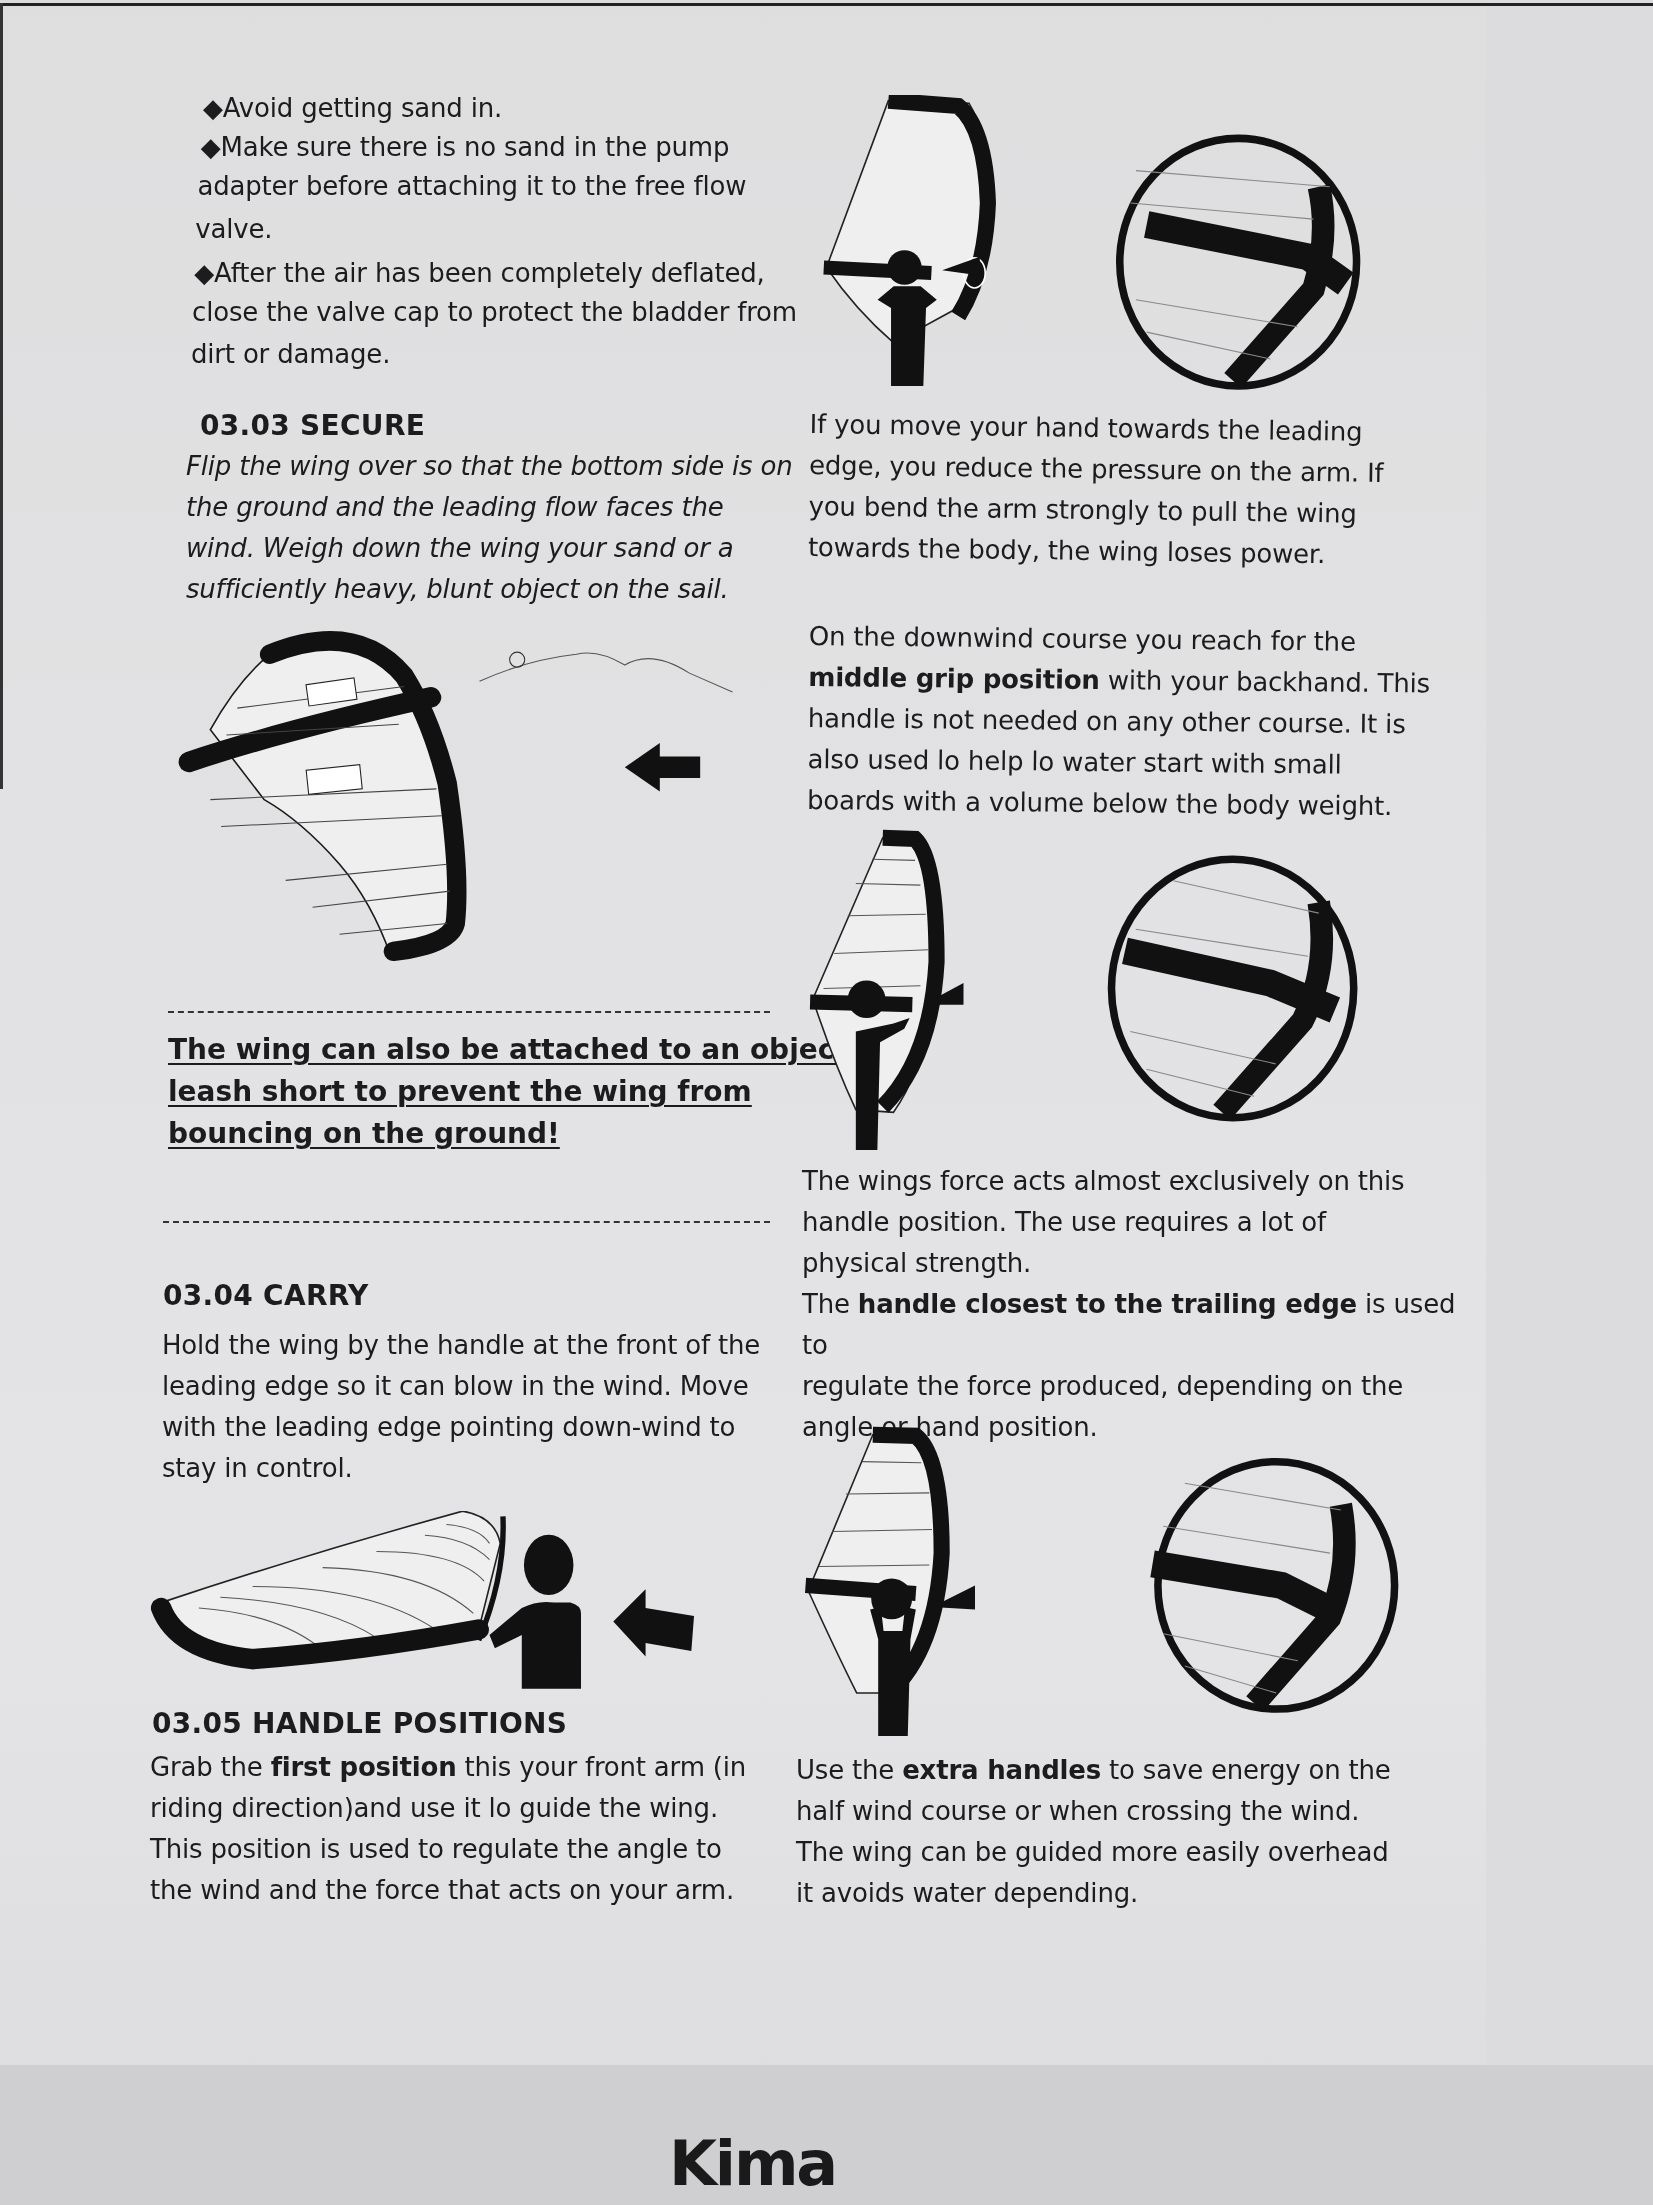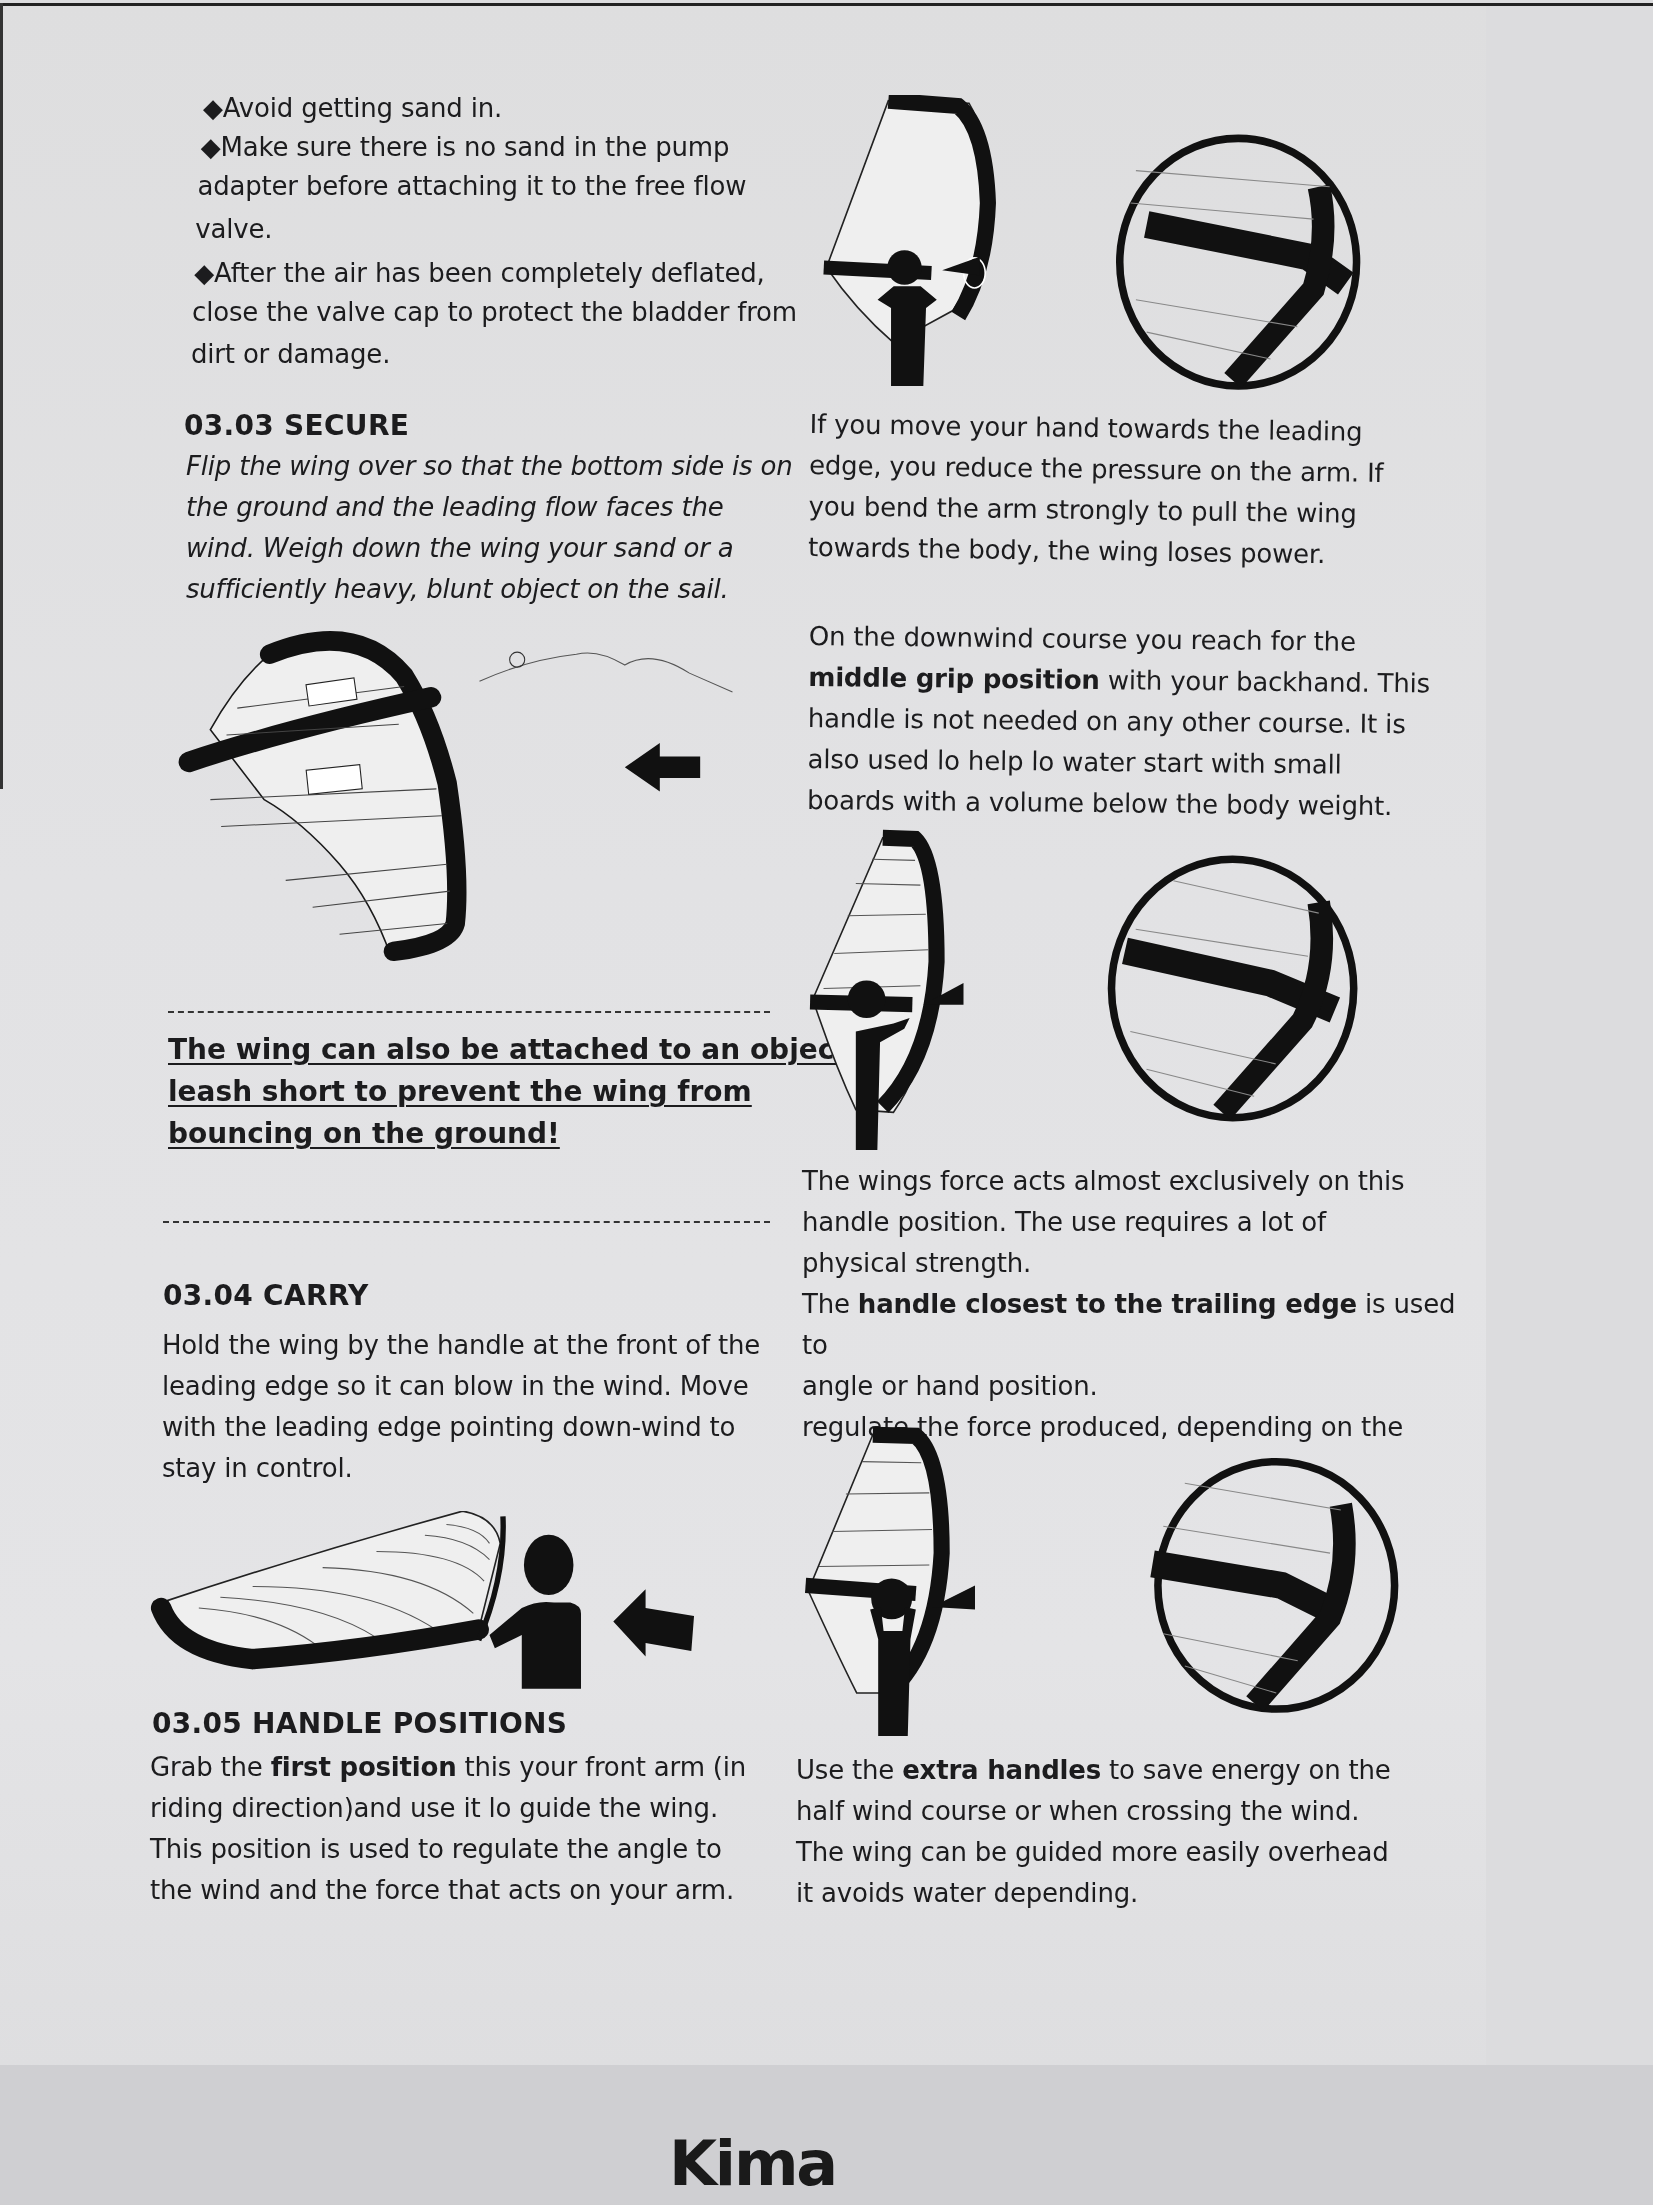--- a/index.html
+++ b/index.html
@@ -45,21 +45,21 @@
   <div class="txt" style="left:191px; top:86px; line-height:39px;">
     <p style="margin-left:12px">◆Avoid getting sand in.</p>
     <p style="margin-left:9.7px">◆Make sure there is no sand in the pump</p>
     <p style="margin-left:6.5px">adapter before attaching it to the free flow</p>
     <p style="margin-left:4.3px; margin-top:4.3px">valve.</p>
     <p style="margin-left:3.2px; margin-top:4.3px">◆After the air has been completely deflated,</p>
     <p style="margin-left:1.1px">close the valve cap to protect the bladder from</p>
     <p style="margin-left:0px; margin-top:3.2px">dirt or damage.</p>
   </div>
 
-  <div class="heading" style="left:184px; top:406px;">03.03 SECURE</div>
+  <div class="heading" style="left:200px; top:406px;">03.03 SECURE</div>
   <div class="txt" style="left:186px; top:443px;font-style:italic;">
     <p>Flip the wing over so that the bottom side is on</p>
     <p>the ground and the leading flow faces the</p>
     <p>wind. Weigh down the wing your sand or a</p>
     <p>sufficiently heavy, blunt object on the sail.</p>
   </div>
 
   <svg class="ill" style="left:178px; top:619px;" width="603" height="366" viewBox="0 0 1120 680">
     <path d="M170 60 Q330 -5 420 100 Q470 180 495 300 Q520 480 520 560 Q510 600 420 610 L395 620 Q360 520 300 450 Q230 370 160 330 L60 200 Q110 110 170 60 Z" fill="#efefef" stroke="#1a1a1a" stroke-width="3"></path>
     <path d="M170 60 Q330 -5 420 100 Q470 180 500 300 Q525 470 515 560 Q505 600 400 612" fill="none" stroke="#111" stroke-width="36" stroke-linecap="round"></path>
@@ -179,22 +179,22 @@
         <path d="M610 380 L880 440"></path>
         <path d="M640 450 L840 500"></path>
       </g>
   </svg>
 
   <div class="txt" style="left:802px; top:1158px;">
     <p>The wings force acts almost exclusively on this</p>
     <p>handle position. The use requires a lot of</p>
     <p>physical strength.</p>
     <p><span>The </span><span class="bold">handle closest to the trailing edge</span><span> is used to</span></p>
+    <p>regulate the force produced, depending on the</p>
     <p>angle or hand position.</p>
-    <p>regulate the force produced, depending on the</p>
   </div>
 
   <svg class="ill" style="left:797px; top:1421px;" width="625" height="312" viewBox="0 0 1160 580">
     <path d="M140 20 L230 20 Q270 60 270 240 Q260 420 180 500 L110 500 Q70 420 20 310 Z" fill="#efefef" stroke="#222" stroke-width="3"></path>
     <path d="M140 20 L220 22 Q268 60 268 240 Q258 420 170 500" fill="none" stroke="#111" stroke-width="30"></path>
     <g stroke="#555" stroke-width="2">
         <path d="M120 70 L230 72"></path>
         <path d="M90 130 L245 128"></path>
         <path d="M65 200 L250 196"></path>
         <path d="M40 265 L245 262"></path>

